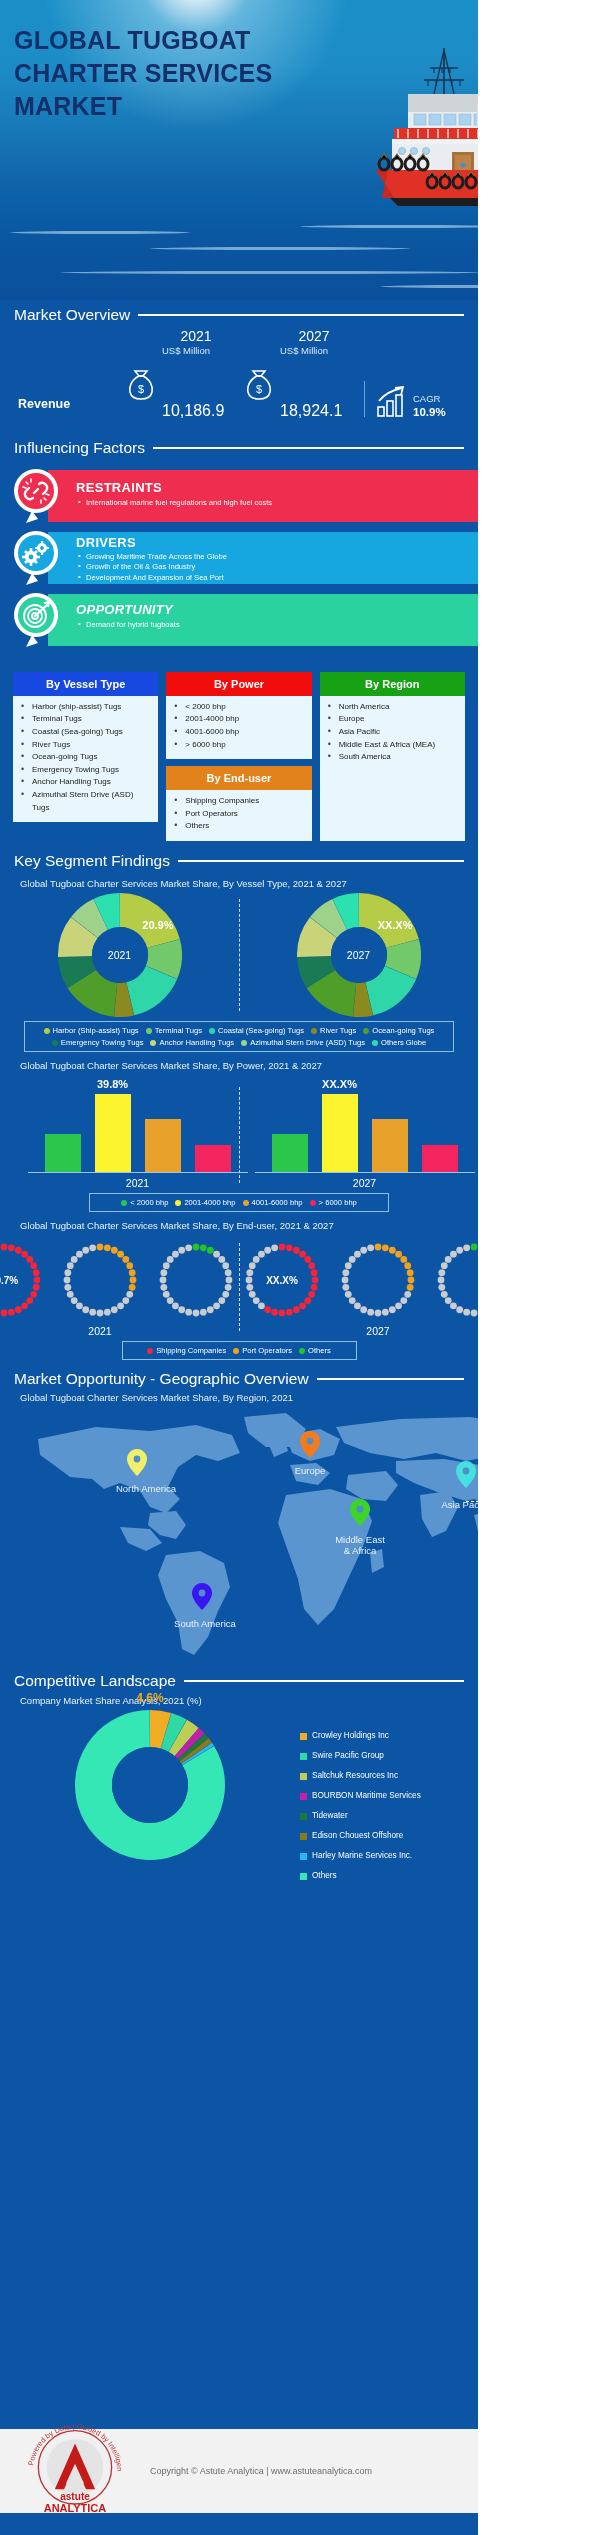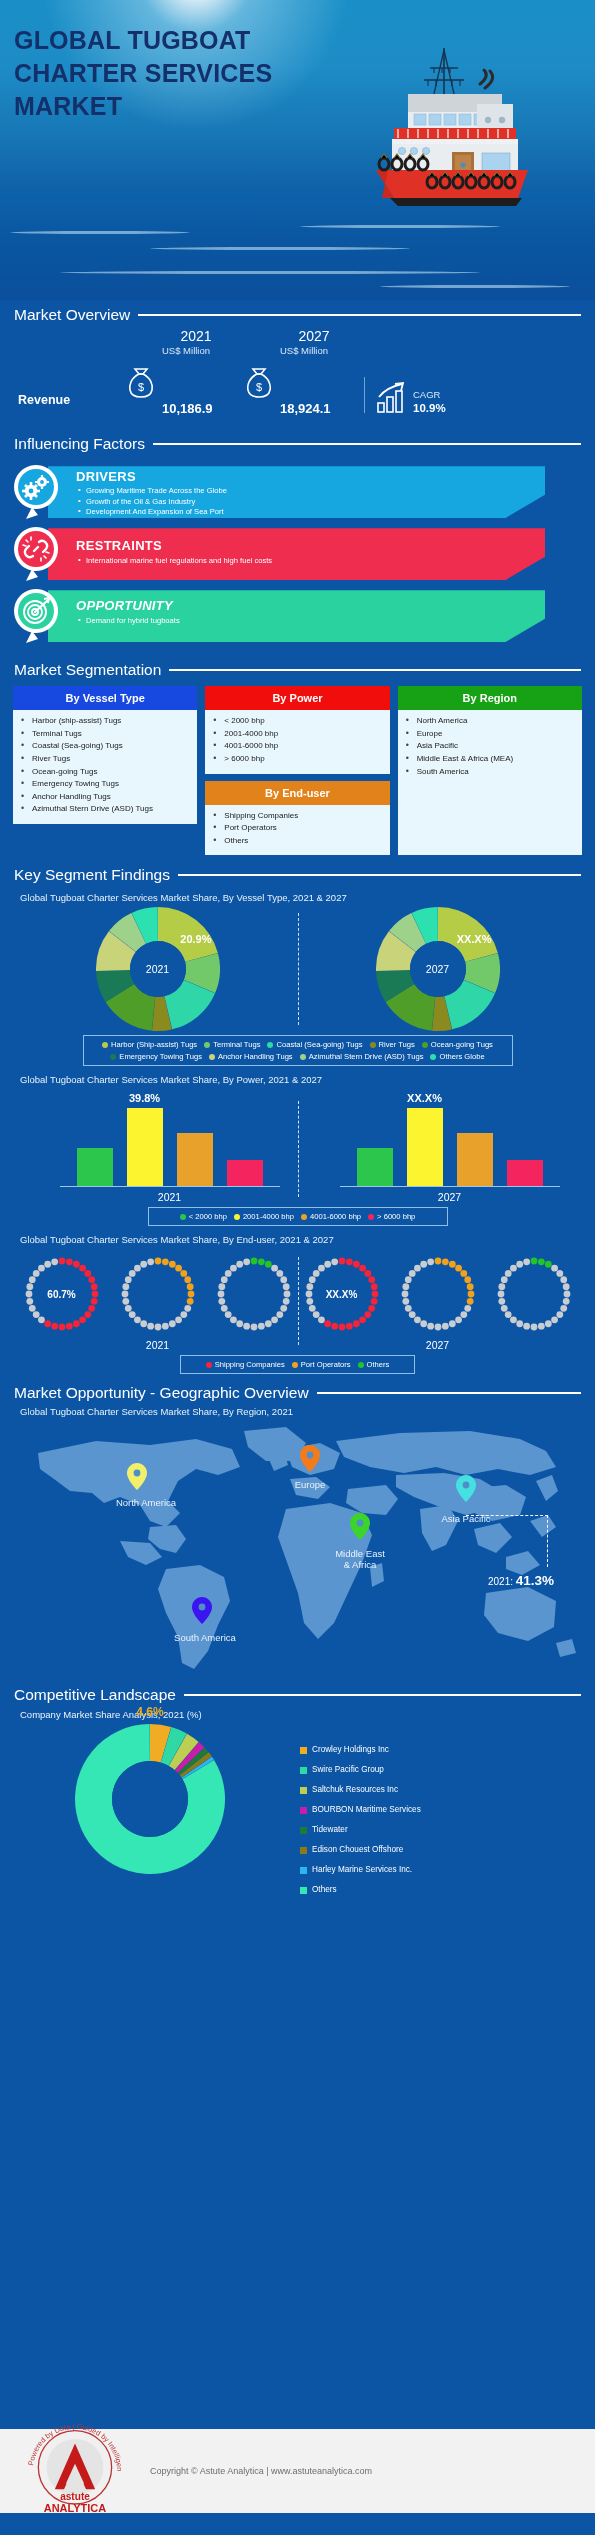--- a/index.html
+++ b/index.html
@@ -3,21 +3,21 @@
 <meta charset="utf-8">
 <style>
   * { box-sizing: border-box; margin: 0; padding: 0; }
   html, body {
     width: 595px;
     background: #ffffff;
     font-family: "Liberation Sans", sans-serif;
   }
   .page {
     position: relative;
-    width: 595px;
+    width: 478px;
     height: 2535px;
     background: #0b55a4;
     overflow: hidden;
   }
 
   
   .hero {
     position: relative;
     width: 595px;
     height: 300px;
@@ -73,21 +73,21 @@
   .ov-grid {
     display: flex;
     align-items: flex-end;
     padding: 4px 18px 0 18px;
   }
   .ov-label { color:#fff; font-size:12.5px; font-weight:bold; width:108px; padding-bottom:10px;}
   .ov-col { width: 118px; text-align: left; }
   .ov-year { color: #fff; font-size: 14px; text-align: center; margin-bottom: 1px; padding-left: 22px;}
   .ov-row { display:flex; align-items:center; gap:6px; }
   .ov-unit { color:#dbe9f6; font-size:9.5px; line-height:1.25;}
-  .ov-val  { color:#fff; font-size:13px; font-weight:bold; line-height:1.25;margin-top:44px;}
+  .ov-val  { color:#fff; font-size:16px; font-weight:normal; line-height:1.25;margin-top:44px;}
   .ov-sep { width:1px; background:#6ea5d2; height:36px; margin:0 10px 4px 2px; align-self:flex-end;}
   .ov-cagr-wrap { display:flex; align-items:flex-end; gap:6px; padding-bottom:2px;}
   .ov-cagr-l { color:#dbe9f6; font-size:9.5px; line-height:1.25;}
   .ov-cagr-v { color:#fff; font-size:11.5px; font-weight:bold; line-height:1.25;}
 
   
   .factors { padding: 6px 0 0 0; }
   .factor {
     position: relative;
     height: 58px;
@@ -418,20 +418,45 @@
     </div>
   </div>
 
   <div style="padding-top:18px;">
     <div class="sec-head">
       <span class="txt">Influencing Factors</span>
       <span class="rule"></span>
     </div>
 
     <div class="factors">
+
+      <div class="factor centered">
+        <div class="band" style="background:#ef2d4f;"></div>
+        <svg class="pin" viewBox="0 0 56 58">
+          <path d="M28 2 a22 22 0 1 0 .1 0 Z M24 44 L18 56 L30 52 Z" fill="#ffffff"></path>
+          <circle cx="28" cy="24" r="18" fill="#ef2d4f"></circle>
+          <g fill="none" stroke="#ffffff" stroke-width="2.4" stroke-linecap="round">
+            <path d="M31 17 a5 5 0 0 1 7 7 l-3 3"></path>
+            <path d="M25 31 a5 5 0 0 1 -7 -7 l3 -3"></path>
+            <path d="M26 26 l4 -4"></path>
+          </g>
+          <g stroke="#ffffff" stroke-width="1.6" stroke-linecap="round">
+            <line x1="18" y1="15" x2="20" y2="17"></line>
+              <line x1="23" y1="12" x2="23" y2="15"></line>
+            <line x1="15" y1="20" x2="18" y2="21"></line>
+            <line x1="38" y1="33" x2="36" y2="31"></line>
+              <line x1="33" y1="36" x2="33" y2="33"></line>
+            <line x1="41" y1="28" x2="38" y2="27"></line>
+          </g>
+        </svg>
+        <div class="f-title">RESTRAINTS</div>
+        <ul class="f-list">
+          <li>International marine fuel regulations and high fuel costs</li>
+        </ul>
+      </div>
 
       <div class="factor">
         <div class="band" style="background:#16a7e0;"></div>
         <svg class="pin" viewBox="0 0 56 58">
           <path d="M28 2 a22 22 0 1 0 .1 0 Z M24 44 L18 56 L30 52 Z" fill="#ffffff"></path>
           <circle cx="28" cy="24" r="18" fill="#16a7e0"></circle>
           <g fill="#ffffff">
             <circle cx="23" cy="28" r="6.2"></circle>
               <circle cx="34" cy="19" r="5"></circle>
           </g>
@@ -455,45 +480,20 @@
           </g>
         </svg>
         <div class="f-title">DRIVERS</div>
         <ul class="f-list">
           <li>Growing Maritime Trade Across the Globe</li>
           <li>Growth of the Oil &amp; Gas Industry</li>
           <li>Development And Expansion of Sea Port</li>
         </ul>
       </div>
 
-      <div class="factor centered">
-        <div class="band" style="background:#ef2d4f;"></div>
-        <svg class="pin" viewBox="0 0 56 58">
-          <path d="M28 2 a22 22 0 1 0 .1 0 Z M24 44 L18 56 L30 52 Z" fill="#ffffff"></path>
-          <circle cx="28" cy="24" r="18" fill="#ef2d4f"></circle>
-          <g fill="none" stroke="#ffffff" stroke-width="2.4" stroke-linecap="round">
-            <path d="M31 17 a5 5 0 0 1 7 7 l-3 3"></path>
-            <path d="M25 31 a5 5 0 0 1 -7 -7 l3 -3"></path>
-            <path d="M26 26 l4 -4"></path>
-          </g>
-          <g stroke="#ffffff" stroke-width="1.6" stroke-linecap="round">
-            <line x1="18" y1="15" x2="20" y2="17"></line>
-              <line x1="23" y1="12" x2="23" y2="15"></line>
-            <line x1="15" y1="20" x2="18" y2="21"></line>
-            <line x1="38" y1="33" x2="36" y2="31"></line>
-              <line x1="33" y1="36" x2="33" y2="33"></line>
-            <line x1="41" y1="28" x2="38" y2="27"></line>
-          </g>
-        </svg>
-        <div class="f-title">RESTRAINTS</div>
-        <ul class="f-list">
-          <li>International marine fuel regulations and high fuel costs</li>
-        </ul>
-      </div>
-
       <div class="factor opp">
         <div class="band" style="background:#2ad2a0;"></div>
         <svg class="pin" viewBox="0 0 56 58">
           <path d="M28 2 a22 22 0 1 0 .1 0 Z M24 44 L18 56 L30 52 Z" fill="#ffffff"></path>
           <circle cx="28" cy="24" r="18" fill="#2ad2a0"></circle>
           <g fill="none" stroke="#ffffff" stroke-width="1.9">
             <circle cx="27" cy="25" r="11"></circle>
               <circle cx="27" cy="25" r="7"></circle>
               <circle cx="27" cy="25" r="3"></circle>
           </g>
@@ -502,24 +502,20 @@
         </svg>
         <div class="f-title">OPPORTUNITY</div>
         <ul class="f-list">
           <li>Demand for hybrid tugboats</li>
         </ul>
       </div>
     </div>
   </div>
 
   <div style="padding-top:12px;">
-    <div class="sec-head">
-      <span class="txt">Market Segmentation</span>
-      <span class="rule"></span>
-    </div>
 
     <div class="segwrap">
 
       <div class="segcol">
         <div class="segcard">
           <div class="seg-h" style="background:#1749e0;">By Vessel Type</div>
           <div class="seg-body">
             <ul>
               <li>Harbor (ship-assist) Tugs</li>
               <li>Terminal Tugs</li>

